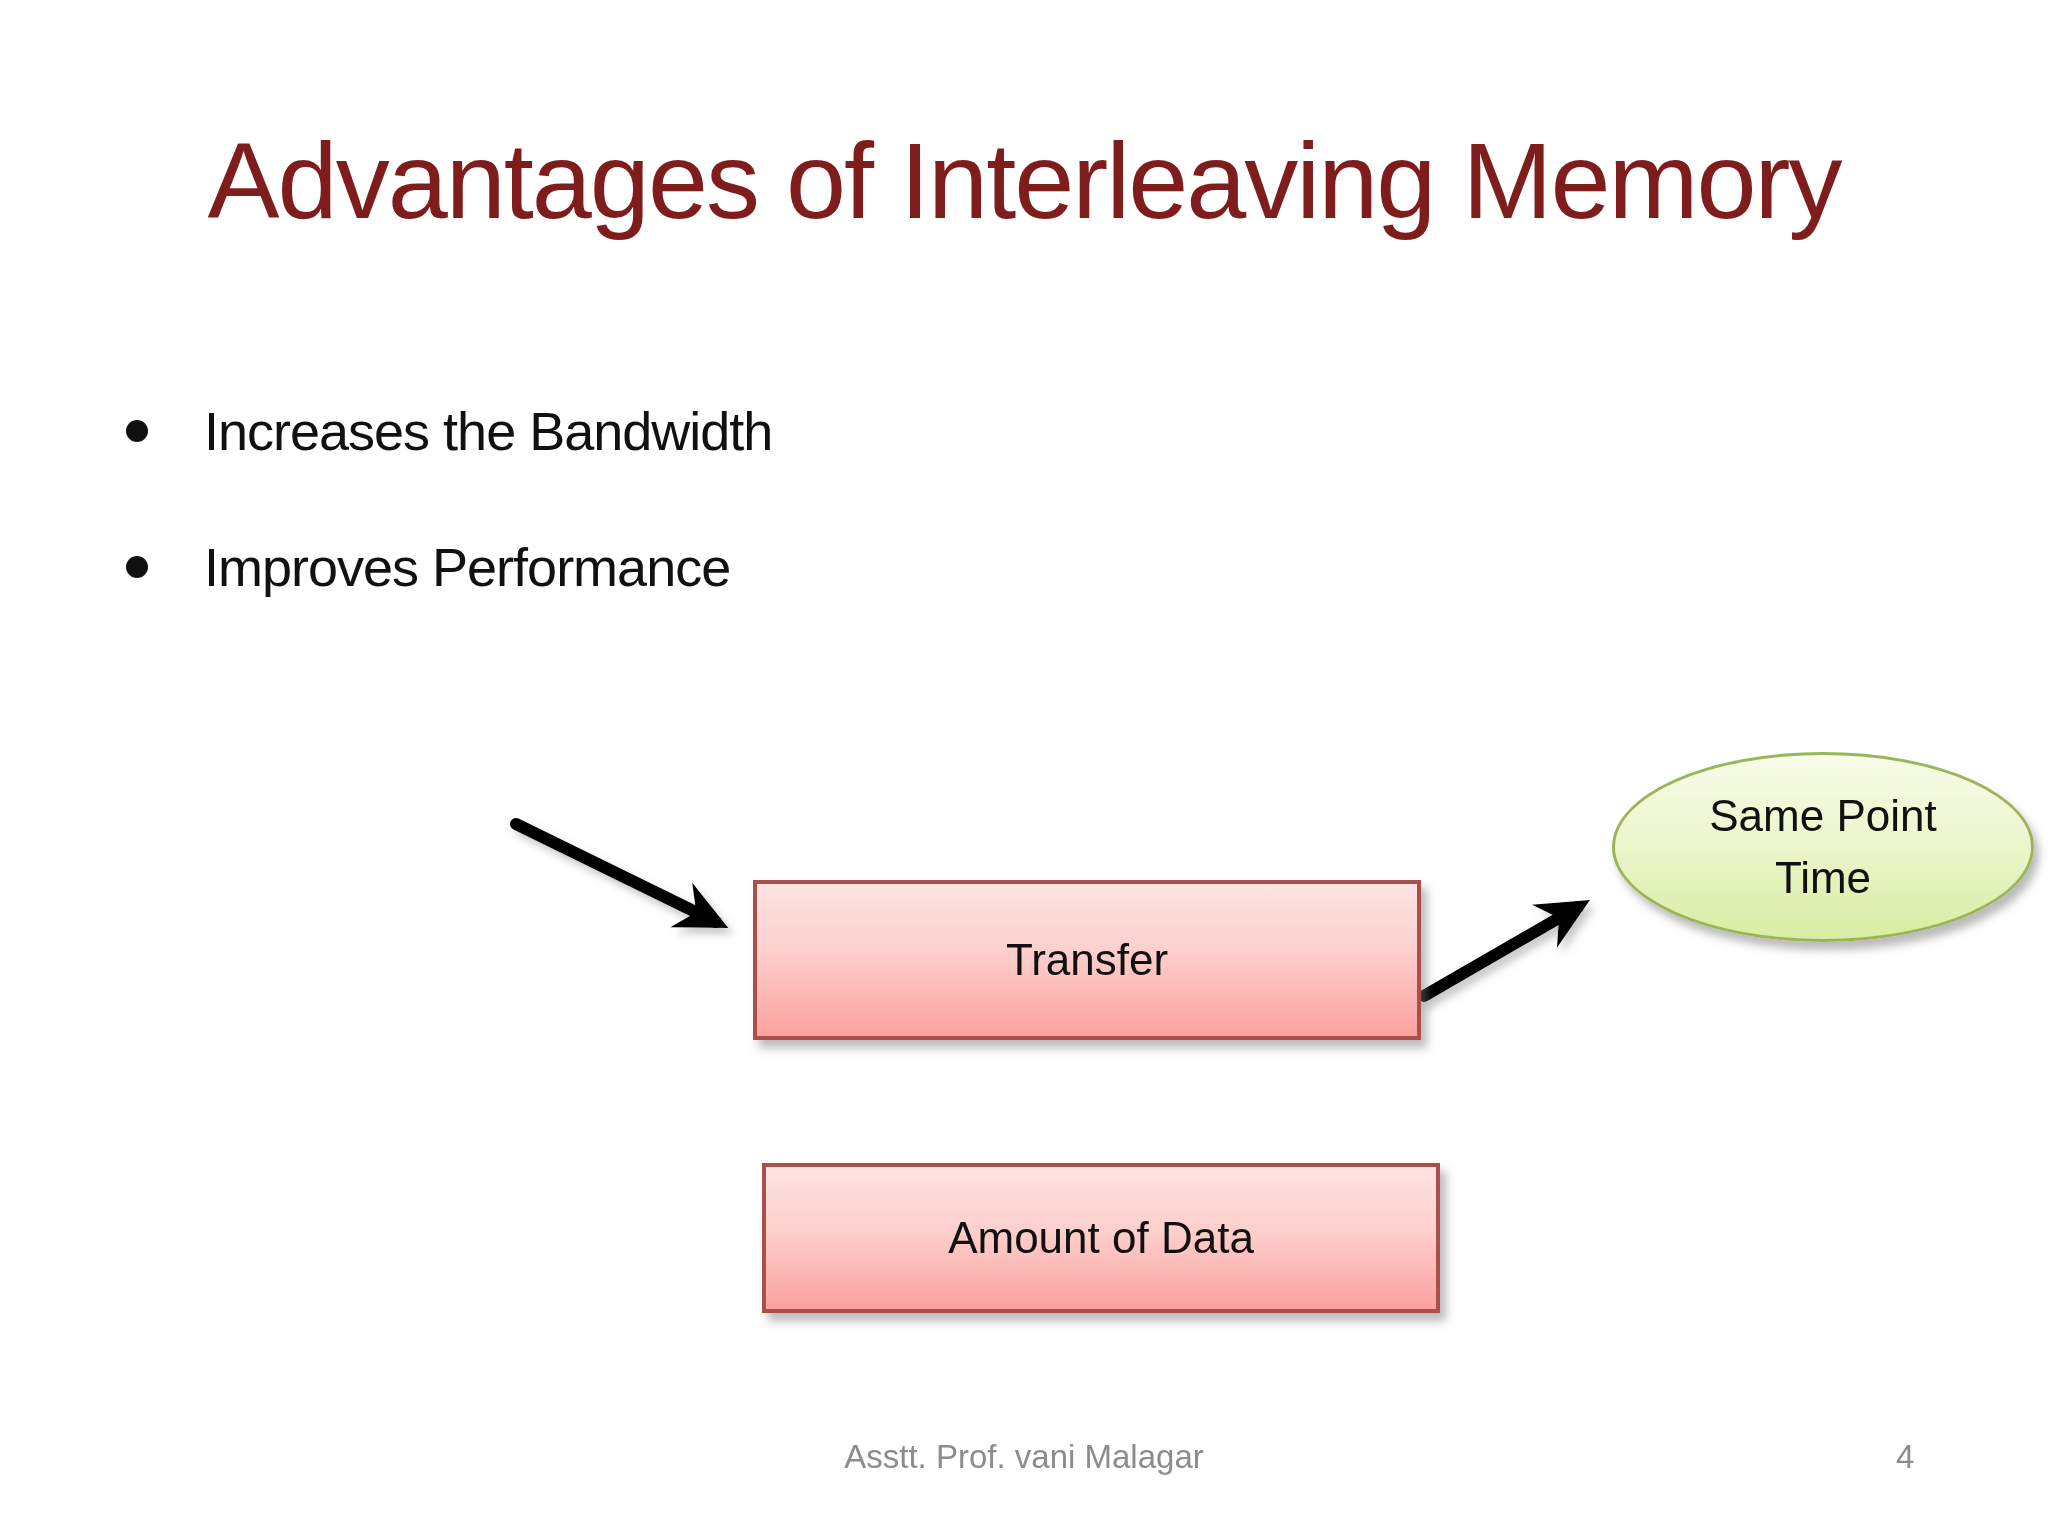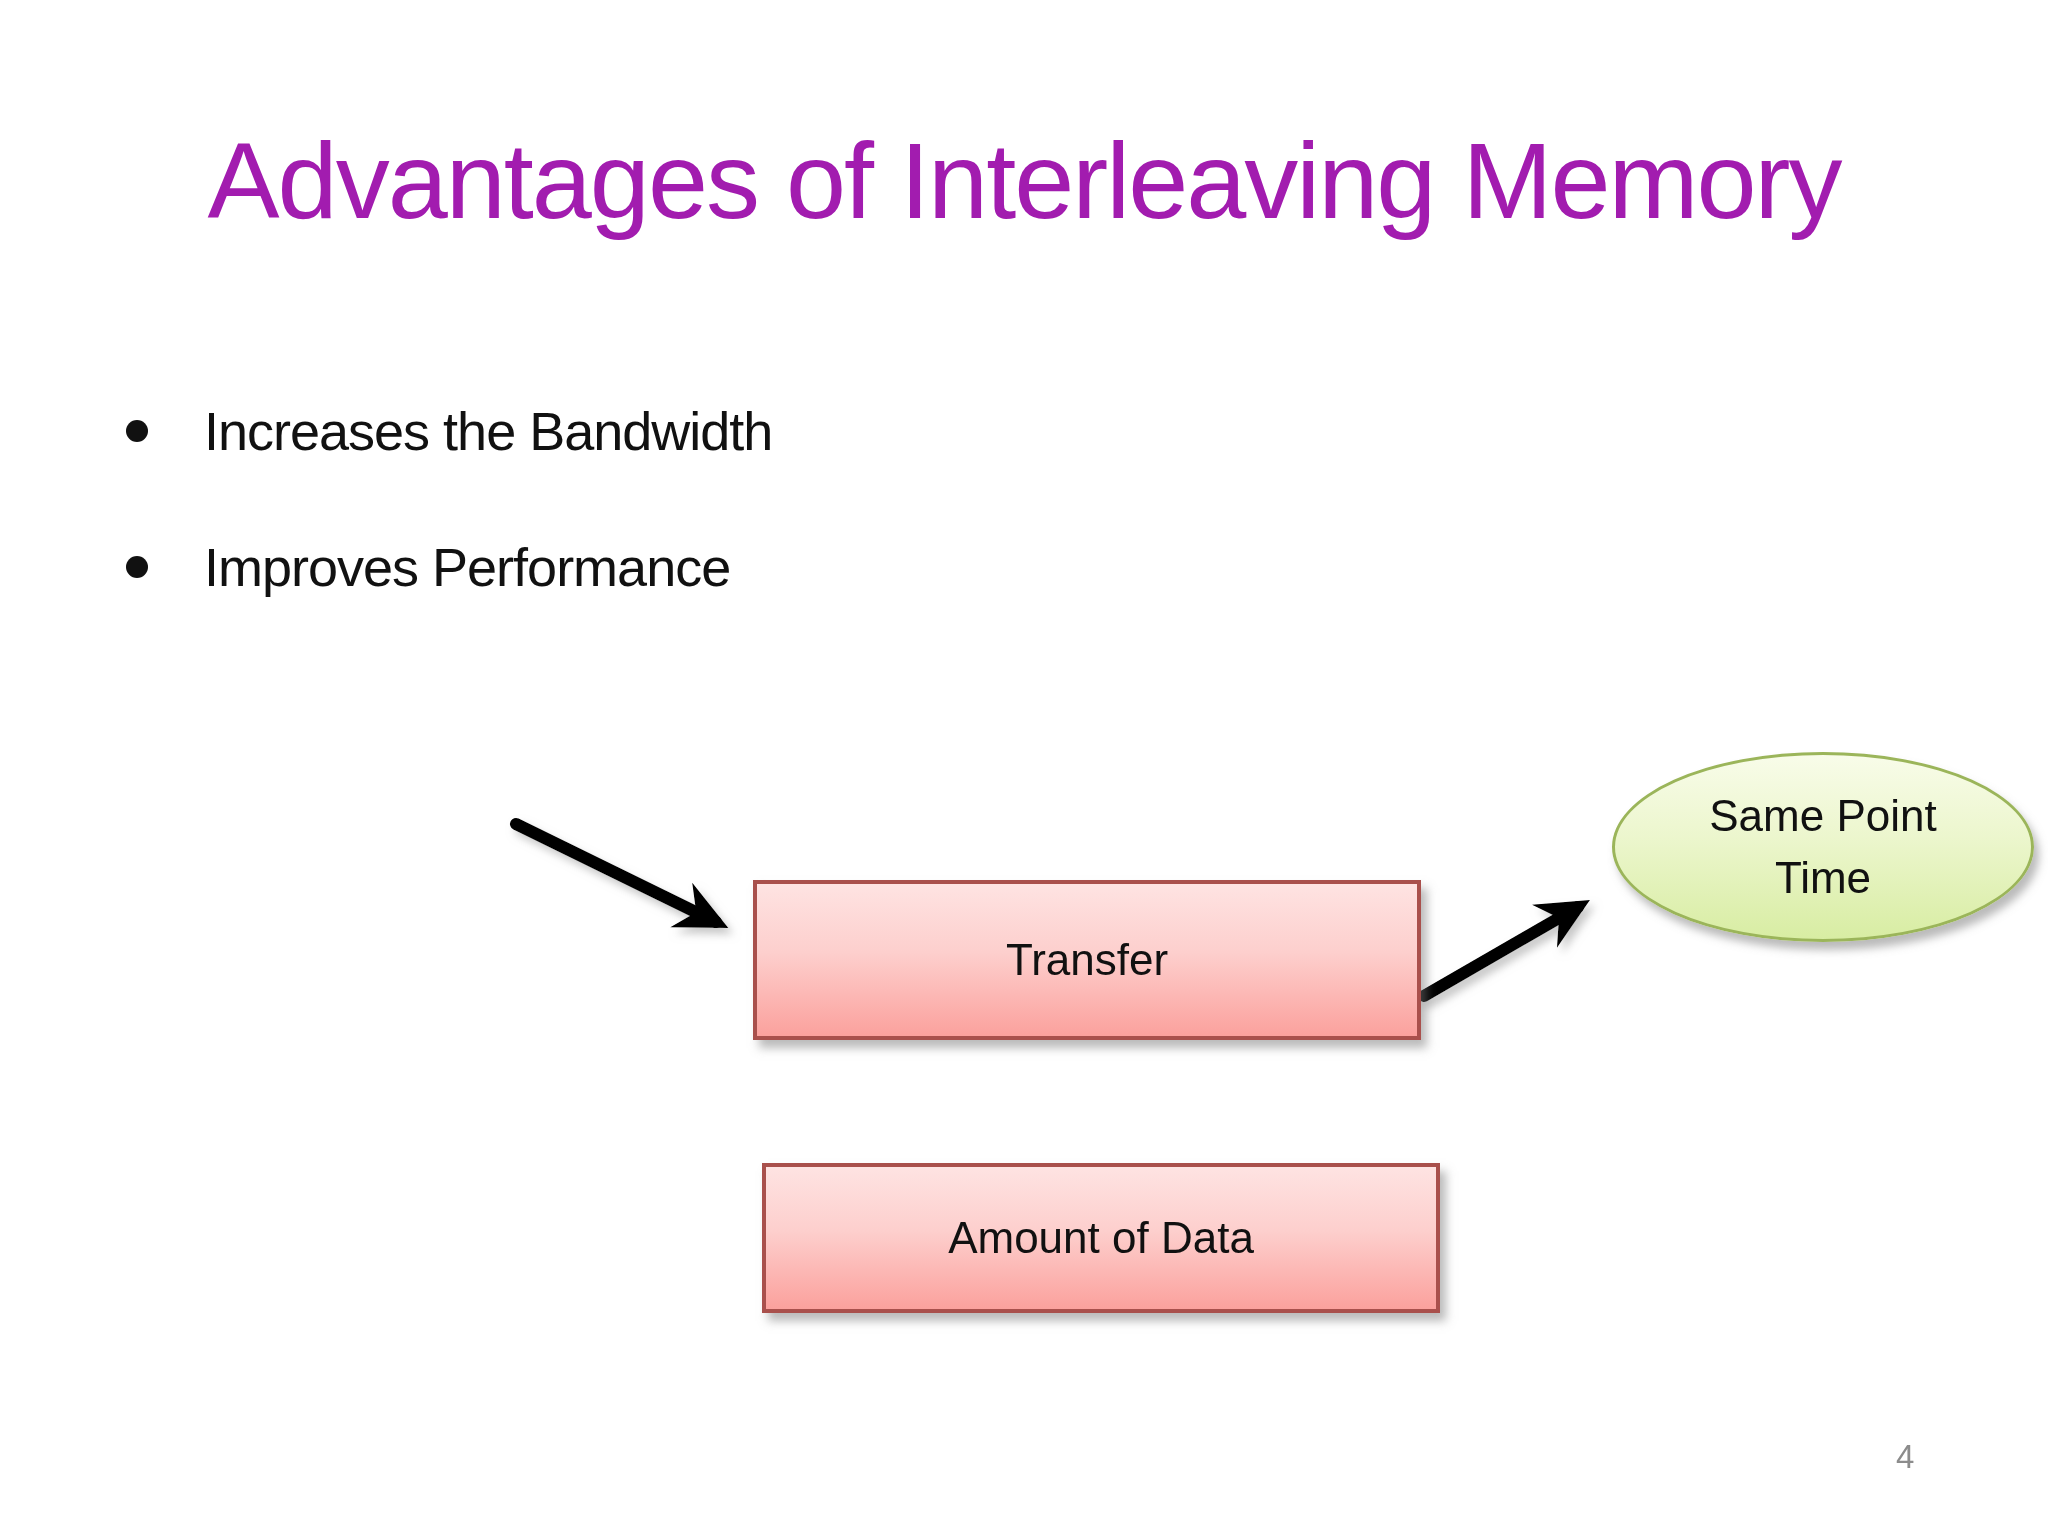--- a/index.html
+++ b/index.html
@@ -18,21 +18,21 @@
 
   
   .slide-title {
     position: absolute;
     top: 118px;
     left: 0;
     width: 100%;
     text-align: center;
     font-size: 108px;
     font-weight: 400;
-    color: #a21caf;
+    color: #7f1d1d;
     letter-spacing: -2px;
     white-space: nowrap;
   }
 
   
   .bullets {
     position: absolute;
     left: 126px;
     top: 382px;
     width: 1700px;
@@ -155,15 +155,16 @@
   </div>
 
   <div class="node ellipse" id="node-same-point">
     <span class="node-label">Same Point Time</span>
   </div>
 
   <div class="node rect" id="node-amount">
     <span class="node-label">Amount of Data</span>
   </div>
 
+  <div class="footer-author">Asstt. Prof. vani Malagar</div>
   <div class="footer-page">4</div>
 
 </div>
 
 </body></html>

